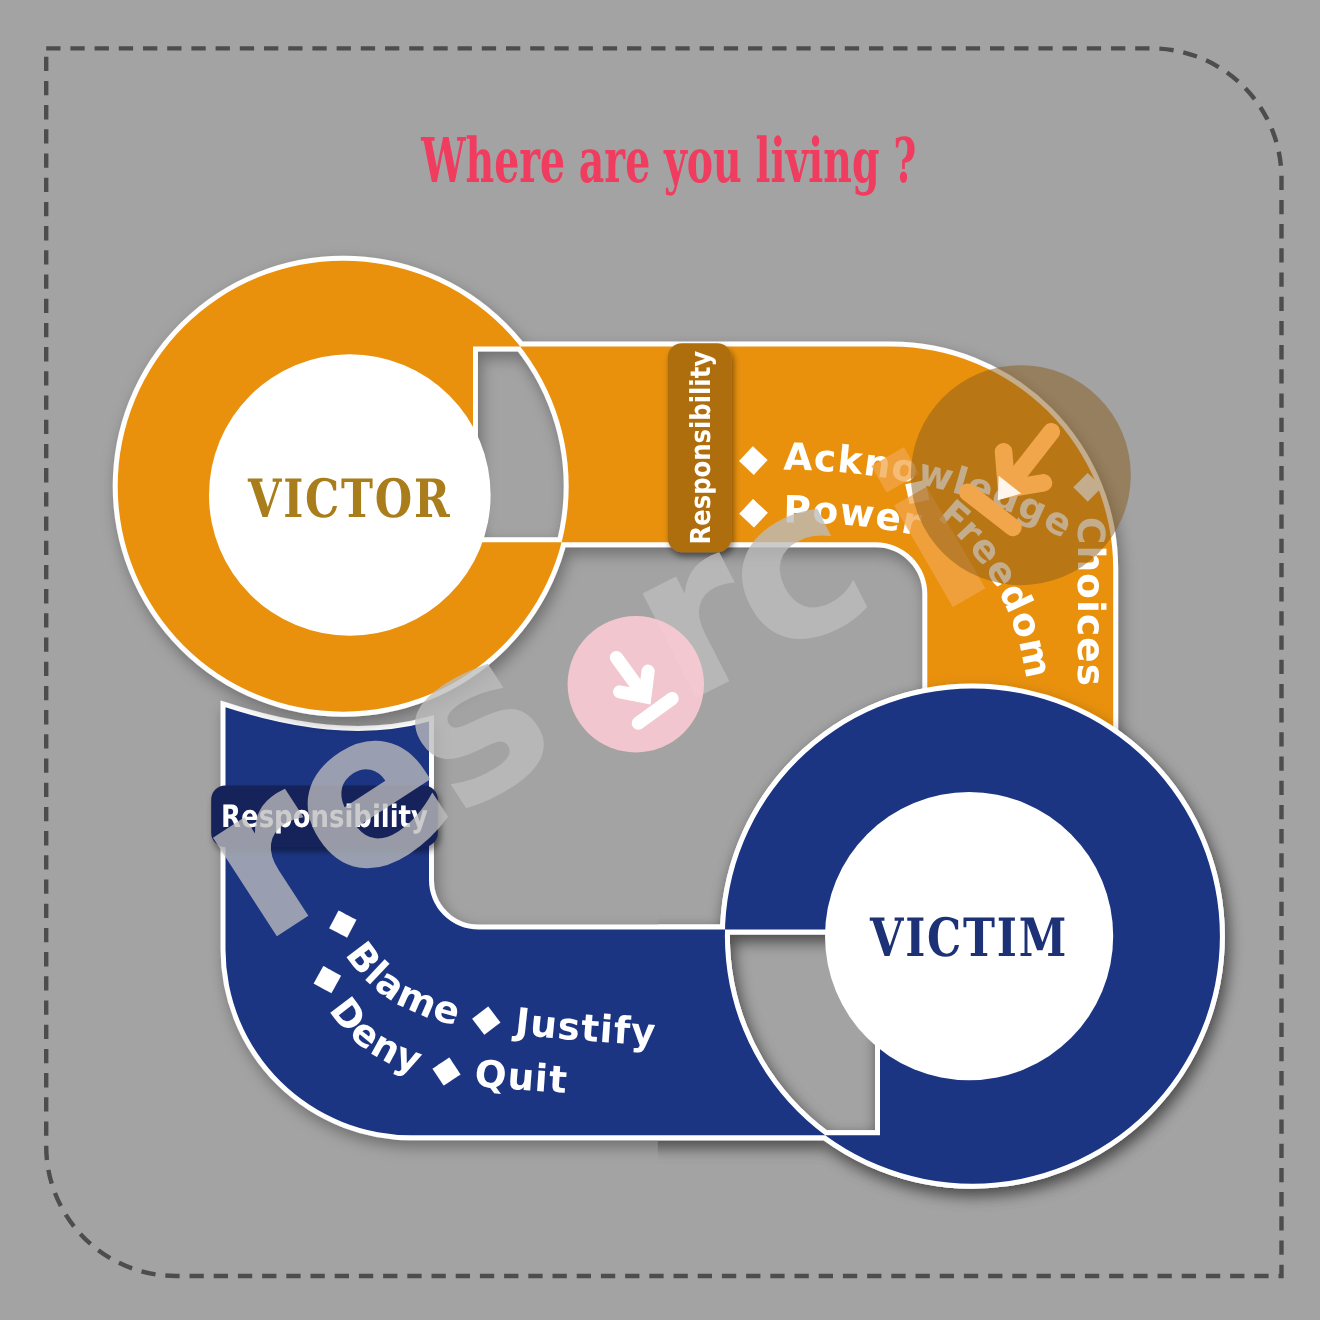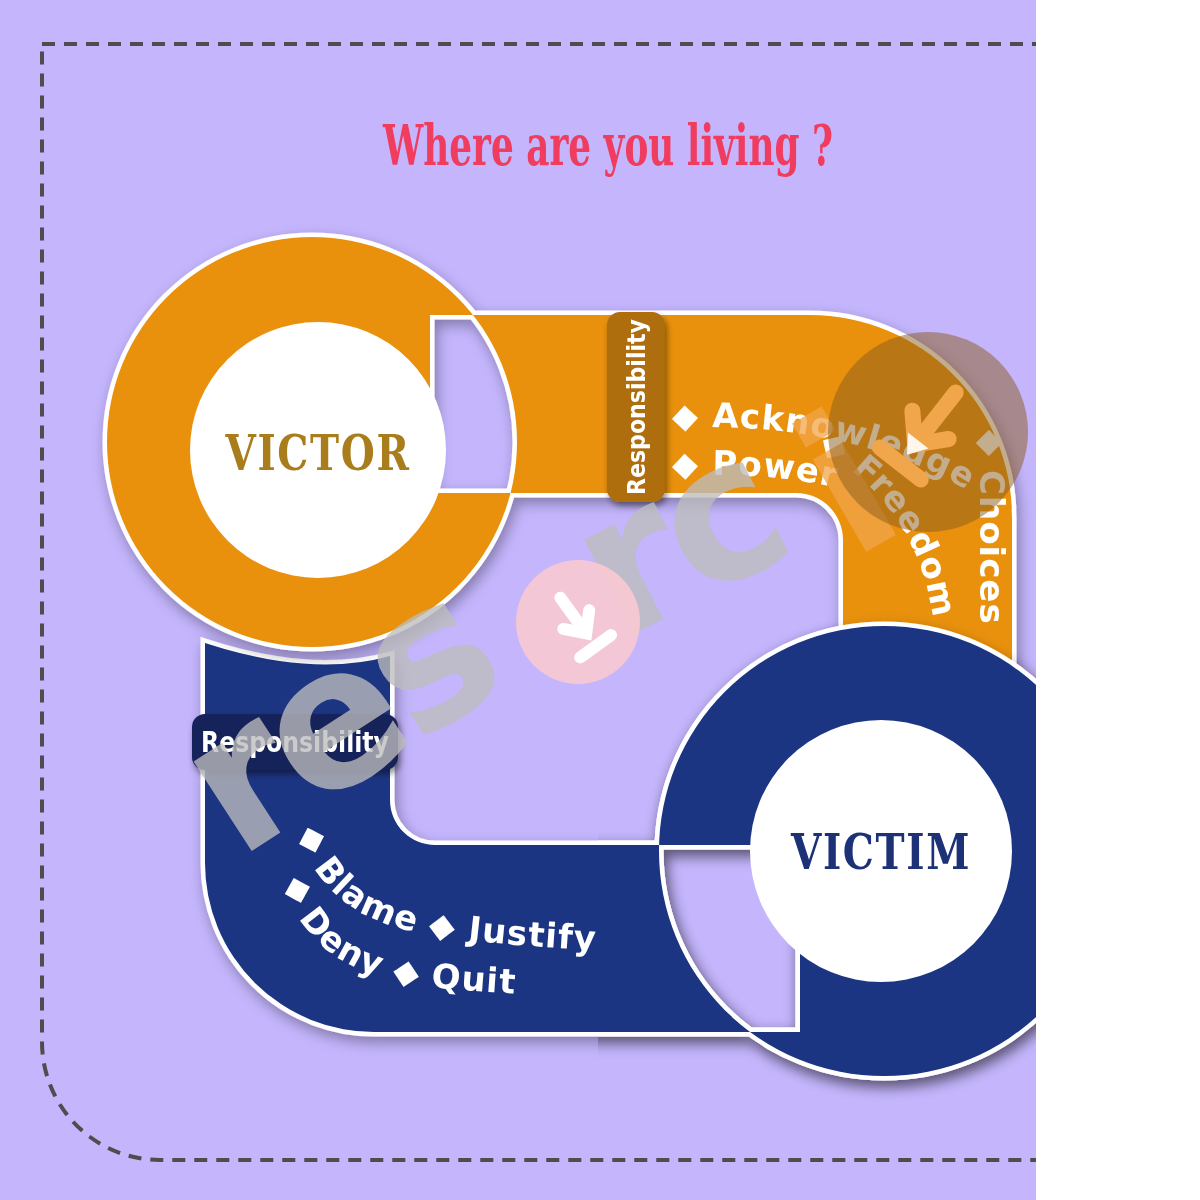--- a/index.html
+++ b/index.html
@@ -1,16 +1,16 @@
 <!DOCTYPE html>
 <html><head>
 <meta charset="utf-8">
 <style>
   html,body{margin:0;padding:0;background:#fff;}
-  .canvas{position:relative;width:1036px;height:1200px;background:#c4b5fd;overflow:hidden;
+  .canvas{position:relative;width:1200px;height:1200px;background:#a3a3a3;overflow:hidden;
           font-family:"DejaVu Sans","Liberation Sans",sans-serif;}
   svg{display:block;}
   text{user-select:none;}
   .band-word{font-family:"DejaVu Sans","Liberation Sans",sans-serif;font-weight:bold;fill:#ffffff;
              font-size:34px;letter-spacing:1px;}
   .tab-text{font-family:"DejaVu Sans","Liberation Sans",sans-serif;font-weight:bold;fill:#ffffff;}
   .center-label{font-family:"DejaVu Serif","Liberation Serif",serif;font-weight:bold;letter-spacing:2px;}
   .wm-letters{font-family:"DejaVu Sans","Liberation Sans",sans-serif;font-weight:bold;font-size:195px;}
   .title-text{font-family:"DejaVu Serif","Liberation Serif",serif;font-weight:bold;font-size:56px;}
 </style>

